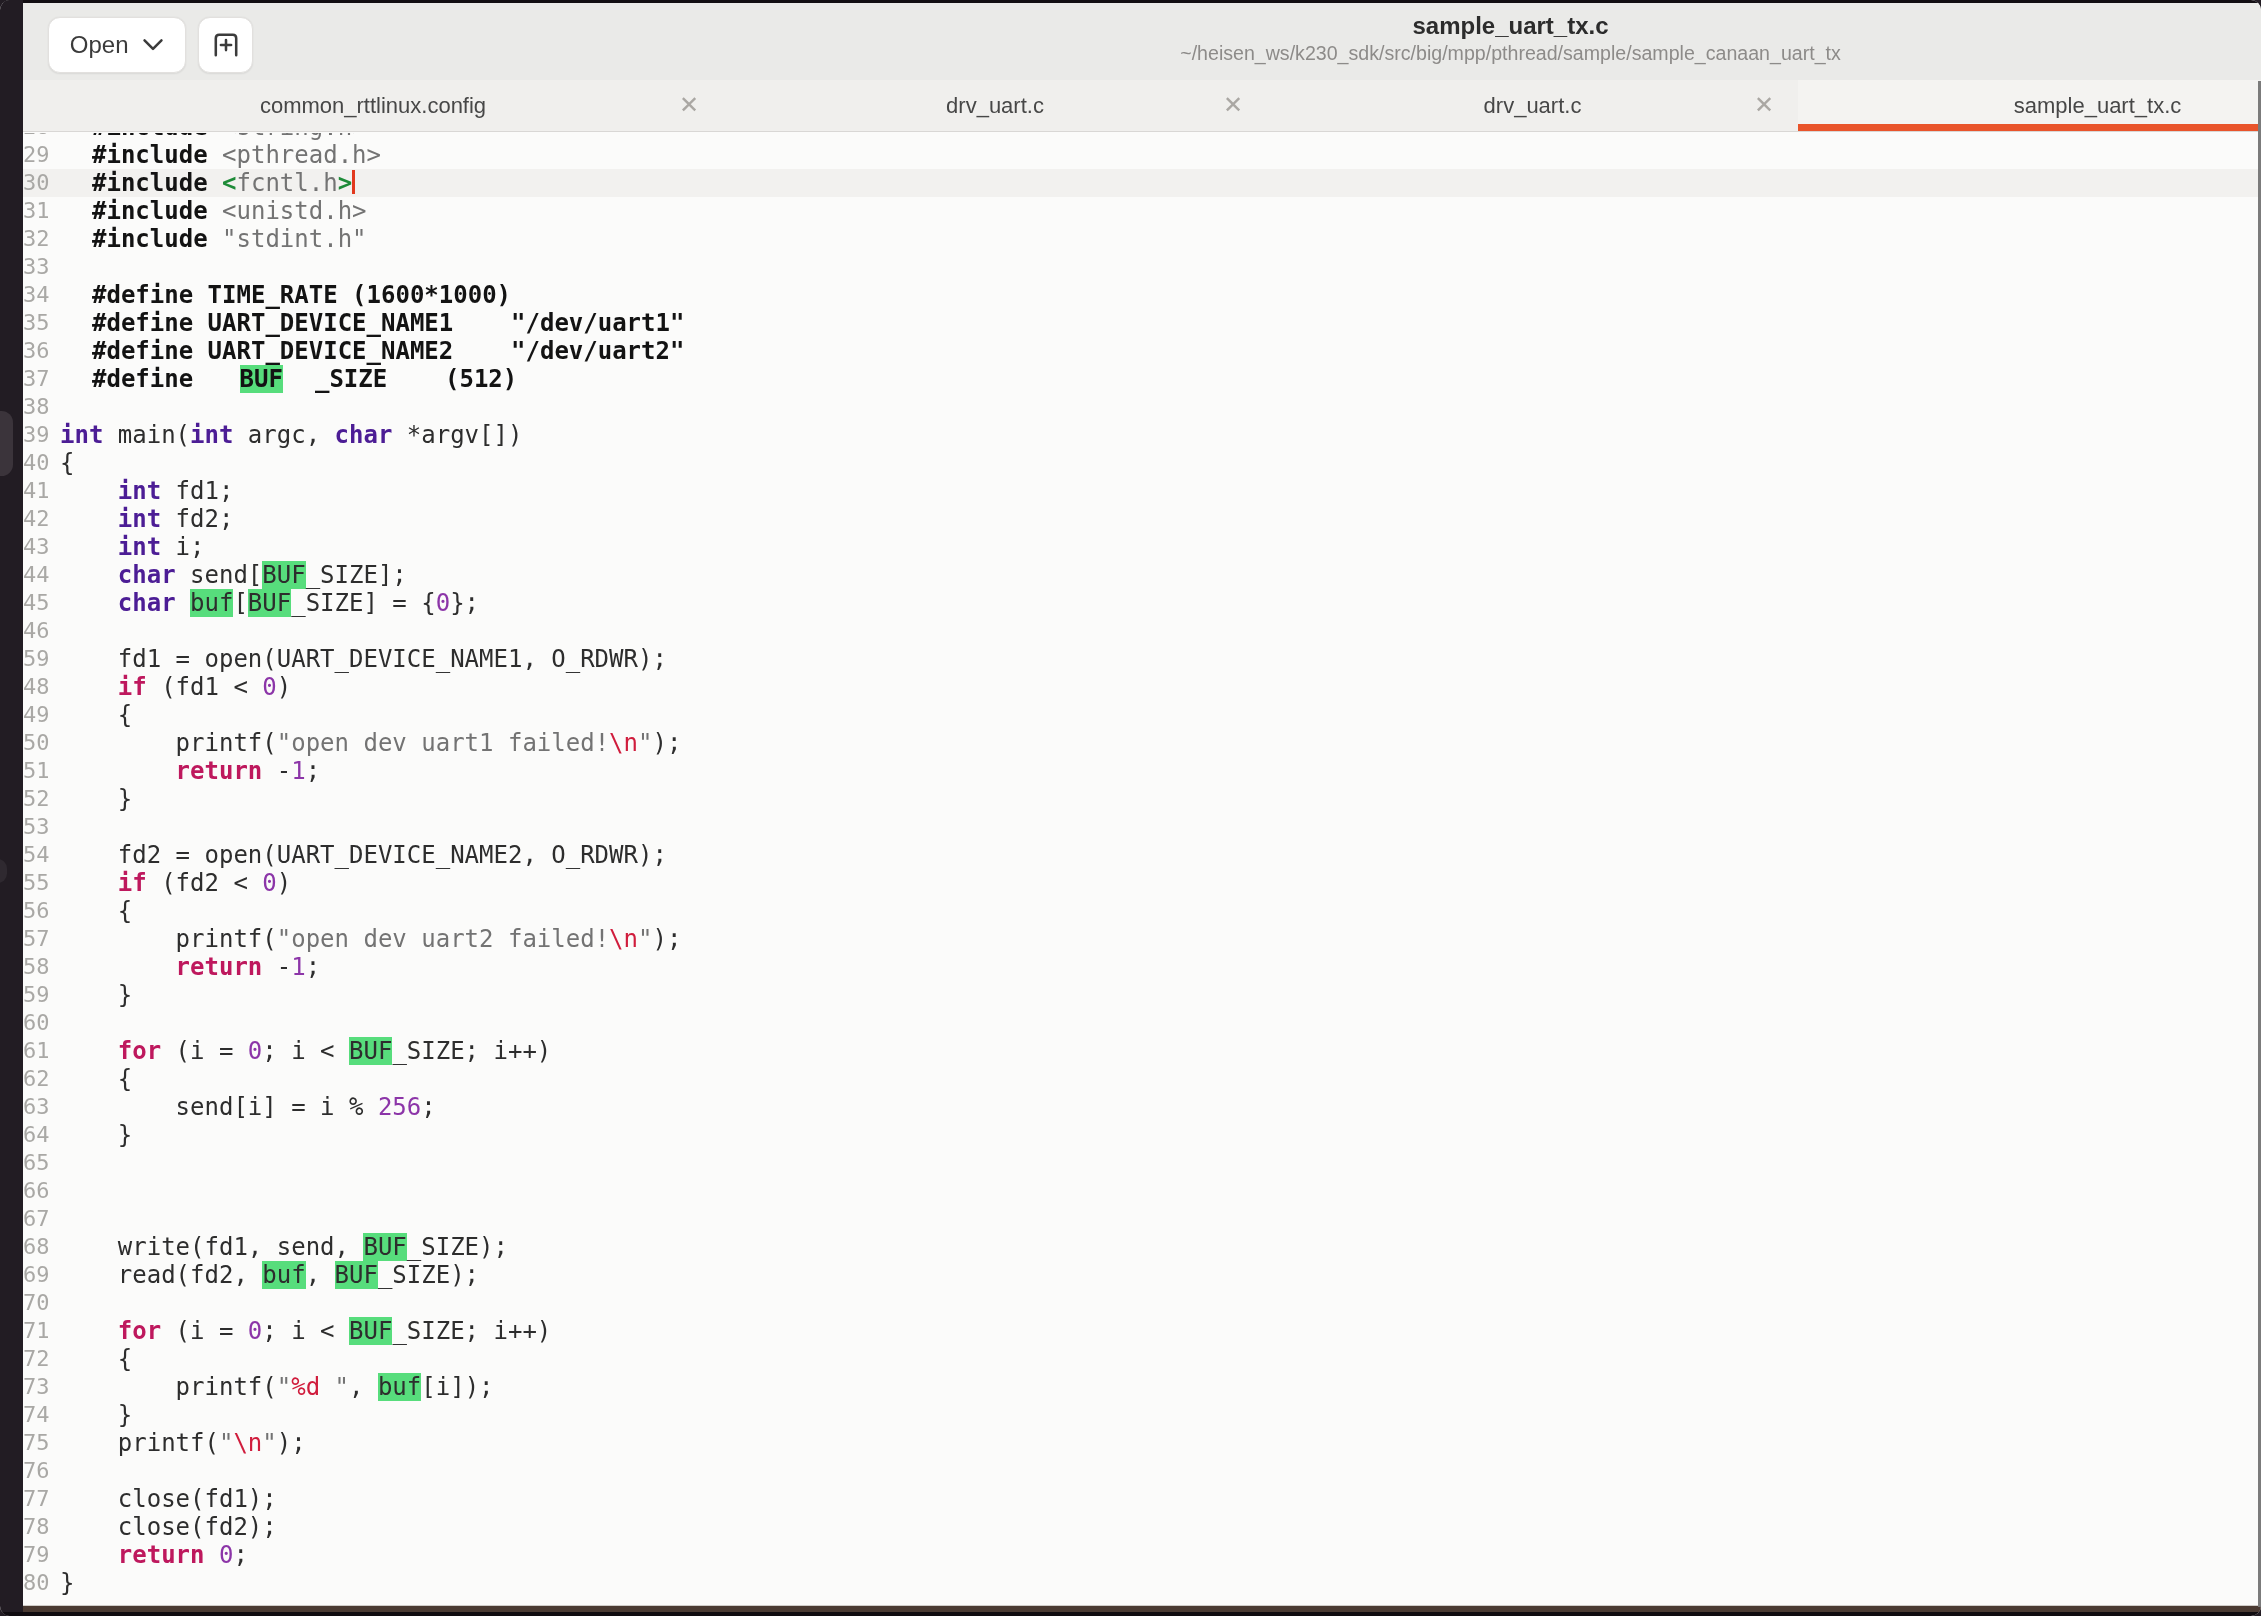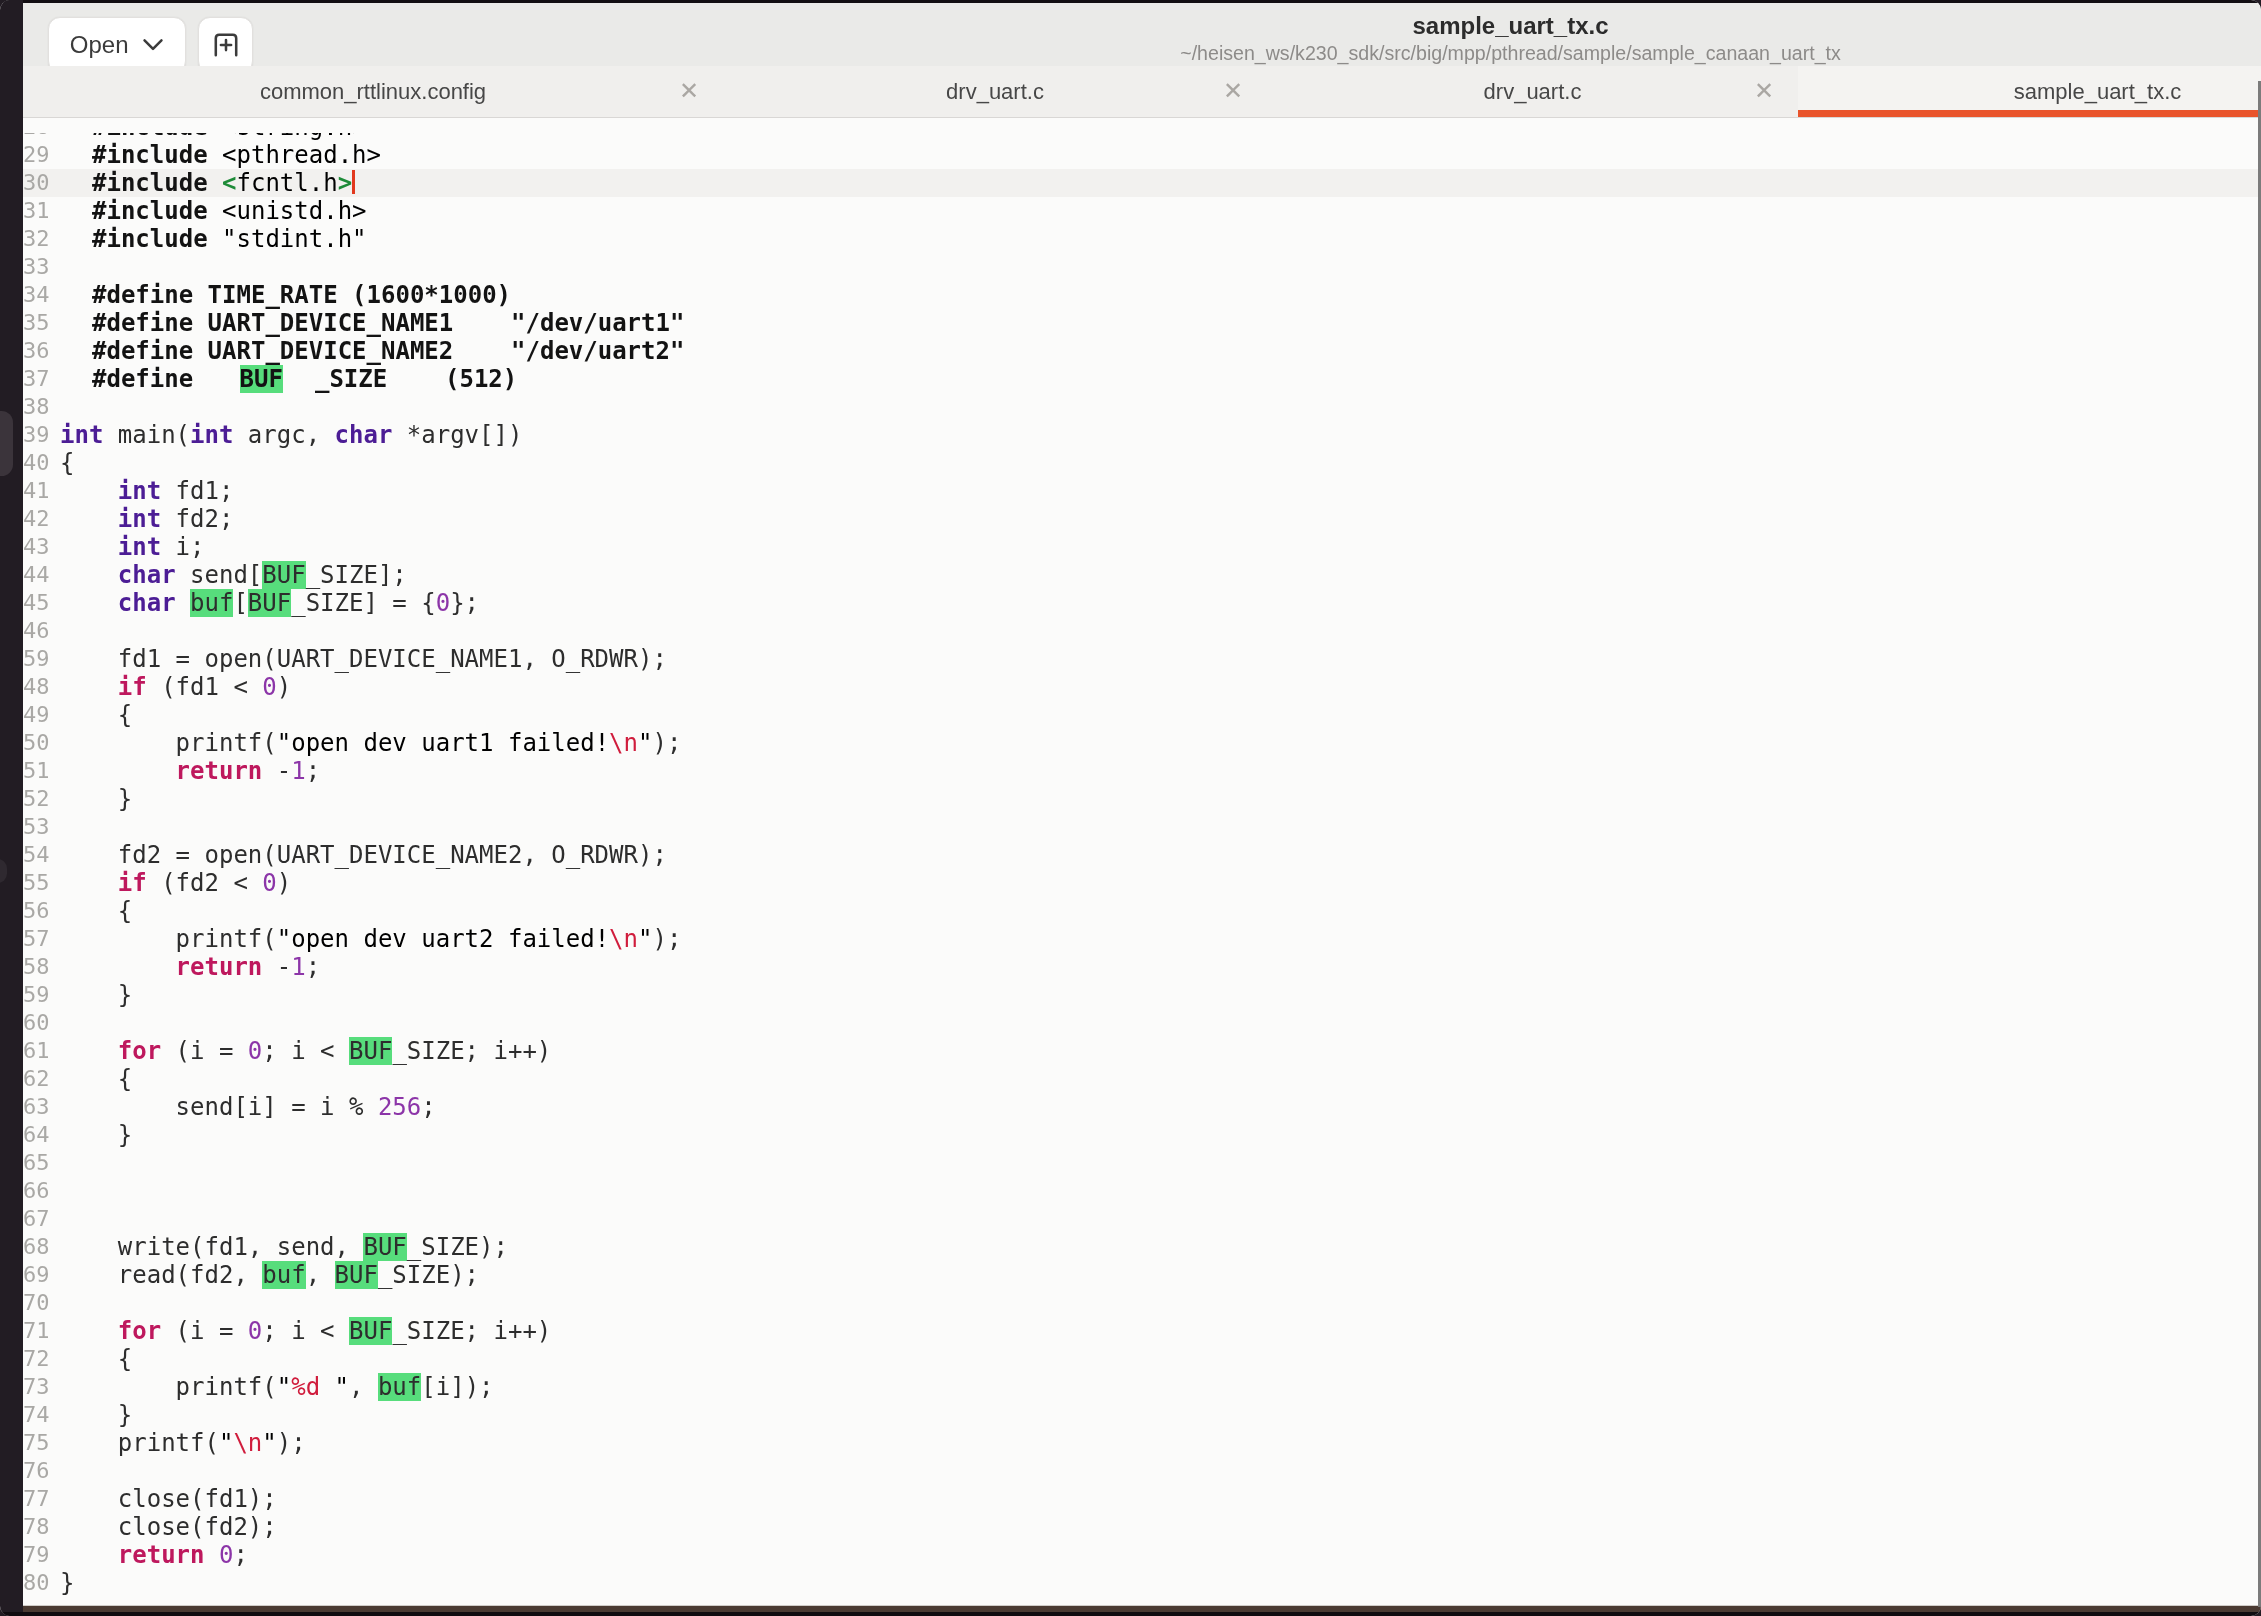--- a/index.html
+++ b/index.html
@@ -22,21 +22,21 @@
   .btn{position:absolute;top:13.6px;height:54px;background:#ffffff;border:0.9px solid #e2e0de;
        border-radius:12px;box-shadow:0 0.9px 1.7px rgba(0,0,0,.08);display:flex;align-items:center;justify-content:center;}
   .open-btn{left:25px;width:136px;gap:13.6px;}
   .open-btn span{font-size:24px;color:#3b3b3b;}
   .icon-btn{left:175px;width:53px;}
   .titles{position:absolute;left:1020px;top:6.8px;width:935px;text-align:center;}
   .title{font-size:24px;font-weight:bold;color:#2c2c2c;line-height:31px;}
   .subtitle{font-size:19.6px;color:#8d8b89;line-height:25.5px;}
 
   
-  .tabbar{position:absolute;left:23px;top:66px;width:2238px;height:51px;
+  .tabbar{position:absolute;left:23px;top:80px;width:2238px;height:51px;
           background:#f0efed;border-bottom:0.9px solid #d9d7d5;}
   .tab{position:absolute;top:0;height:51px;}
   .tab:nth-child(1){left:0px;width:700px;}
   .tab:nth-child(2){left:700px;width:544px;}
   .tab:nth-child(3){left:1244px;width:531px;}
   .tab:nth-child(4){left:1775px;width:463px;background:#f4f3f1;}
   .tab-label{position:absolute;left:0;right:0;top:0;height:51px;line-height:51px;
              text-align:center;font-size:22px;color:#474747;}
   .tab:nth-child(4) .tab-label{padding-left:136px;}
   .tab-close{position:absolute;right:24px;top:0;height:51px;line-height:49px;
@@ -47,21 +47,21 @@
   .code-area{position:absolute;left:23px;top:133px;width:2238px;height:1472px;
              overflow:hidden;background:#fbfbfa;
              font-family:"DejaVu Sans Mono", monospace;font-size:24px;}
   .code-scroll{position:relative;top:-20.4px;}
   .line{position:relative;height:28px;line-height:28px;white-space:pre;padding-left:37px;}
   .line.current{background:#f2f1ef;}
   .ln{position:absolute;left:0;top:0;width:25.5px;text-align:left;color:#a9a8a5;font-size:22px;}
   .lc{color:#2d2d2d;}
   .p  {color:#2d2d2d;}
   .pre{color:#131313;font-weight:bold;margin-left:32px;}
-  .str{color:#000000;}
+  .str{color:#737373;}
   .kw {color:#be185d;font-weight:bold;text-align:center;}
   .ty {color:#4c1d95;font-weight:bold;}
   .nu {color:#8c35a8;}
   .es {color:#d01c3c;}
   .m  {background:#57dd7c;}
   .bk {color:#1e8b38;font-weight:bold;}
   .caret{display:inline-block;width:2.6px;height:24px;background:#e2391e;vertical-align:-3.4px;}
 </style>
 </head>
 <body>

